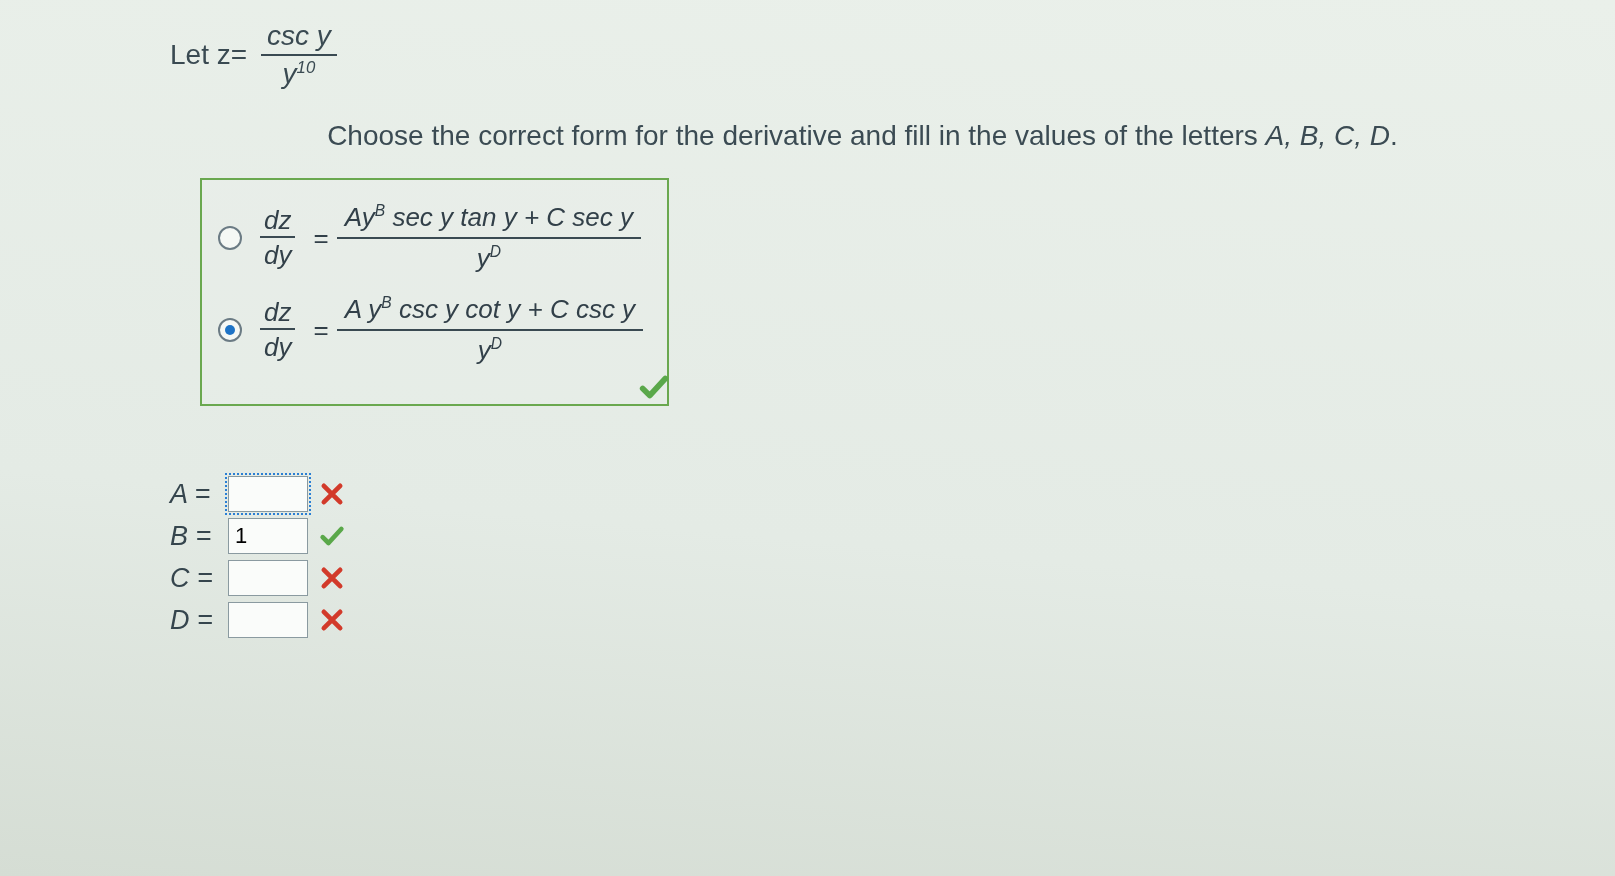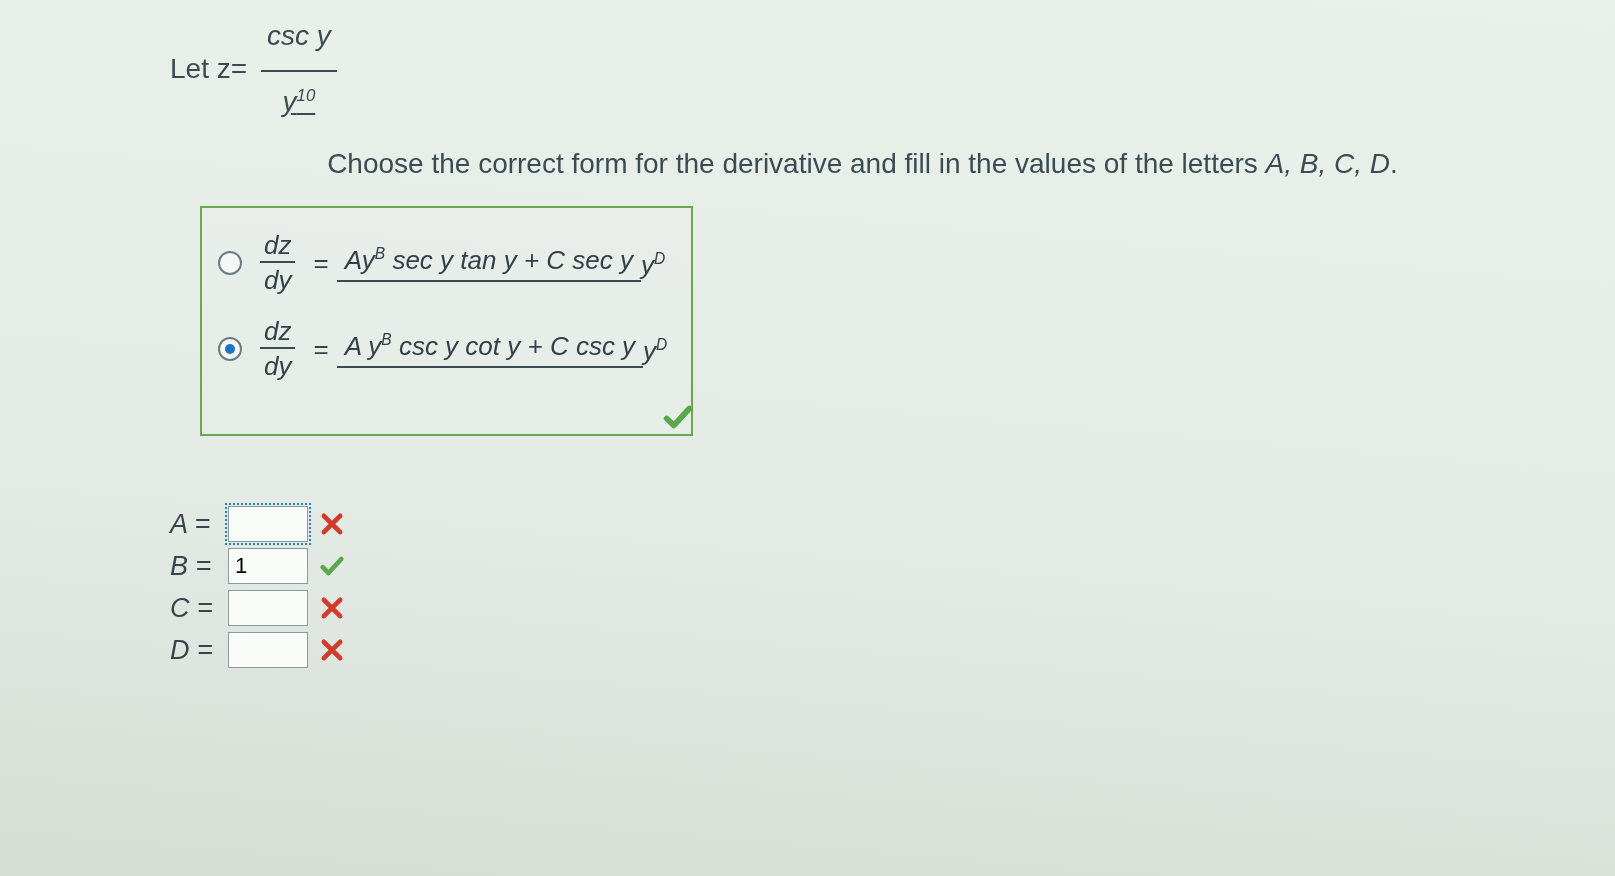--- a/index.html
+++ b/index.html
@@ -25,35 +25,35 @@
   }
   .prob-letz {
     font-size: 28px;
     color: #3a4a52;
     display: flex;
     align-items: center;
     margin-bottom: 30px;
   }
   .prob-letz .letz-label { margin-right: 14px; text-align: right; }
   .frac { display: inline-flex; flex-direction: column; align-items: center; font-style: italic; }
-  .frac .num { border-bottom: 2px solid #3a4a52; padding: 0 6px 18px; }
-  .frac .den { padding-top: 14px; text-decoration: underline; }
+  .frac .num { border-bottom: 2px solid #3a4a52; padding: 0 6px 2px; }
+  .frac .den { padding-top: 2px; }
   sup { font-size: 0.6em; }
   .instruct {
     font-size: 28px;
     color: #3b4b53;
     margin-bottom: 26px;
     text-align: center;
   }
   .instruct .ital { font-style: italic; }
 
   .choice-box {
     border: 2px solid #6aa84f;
     display: inline-block;
-    padding: 12px 24px 32px 16px;
+    padding: 12px 24px 18px 16px;
     margin-left: 30px;
     position: relative;
     background: rgba(255,255,255,0.05);
   }
   .choice-row {
     display: flex;
     align-items: center;
     margin: 10px 0 20px 0;
     font-size: 26px;
     color: #324049;
@@ -71,21 +71,21 @@
   .radio.selected::after {
     content: "";
     width: 10px; height: 10px;
     background: #1e73c6;
     border-radius: 50%;
   }
   .dzdy { display: inline-flex; flex-direction: column; align-items: center; font-style: italic; margin-right: 10px; }
   .dzdy .t { border-bottom: 2px solid #3a4a52; padding: 0 4px; }
   .dzdy .b { padding-top: 2px; }
   .eq { margin: 0 8px; }
-  .bigfrac { display: inline-flex; flex-direction: row; align-items: center; }
+  .bigfrac { display: inline-flex; flex-direction: column; align-items: center; }
   .bigfrac .bn { border-bottom: 2px solid #3a4a52; padding: 0 8px 4px; white-space: nowrap; }
   .bigfrac .bd { padding-top: 4px; font-style: italic; }
   .it { font-style: italic; }
 
   .check-corner {
     position: absolute;
     right: -4px;
     bottom: -4px;
   }
 

